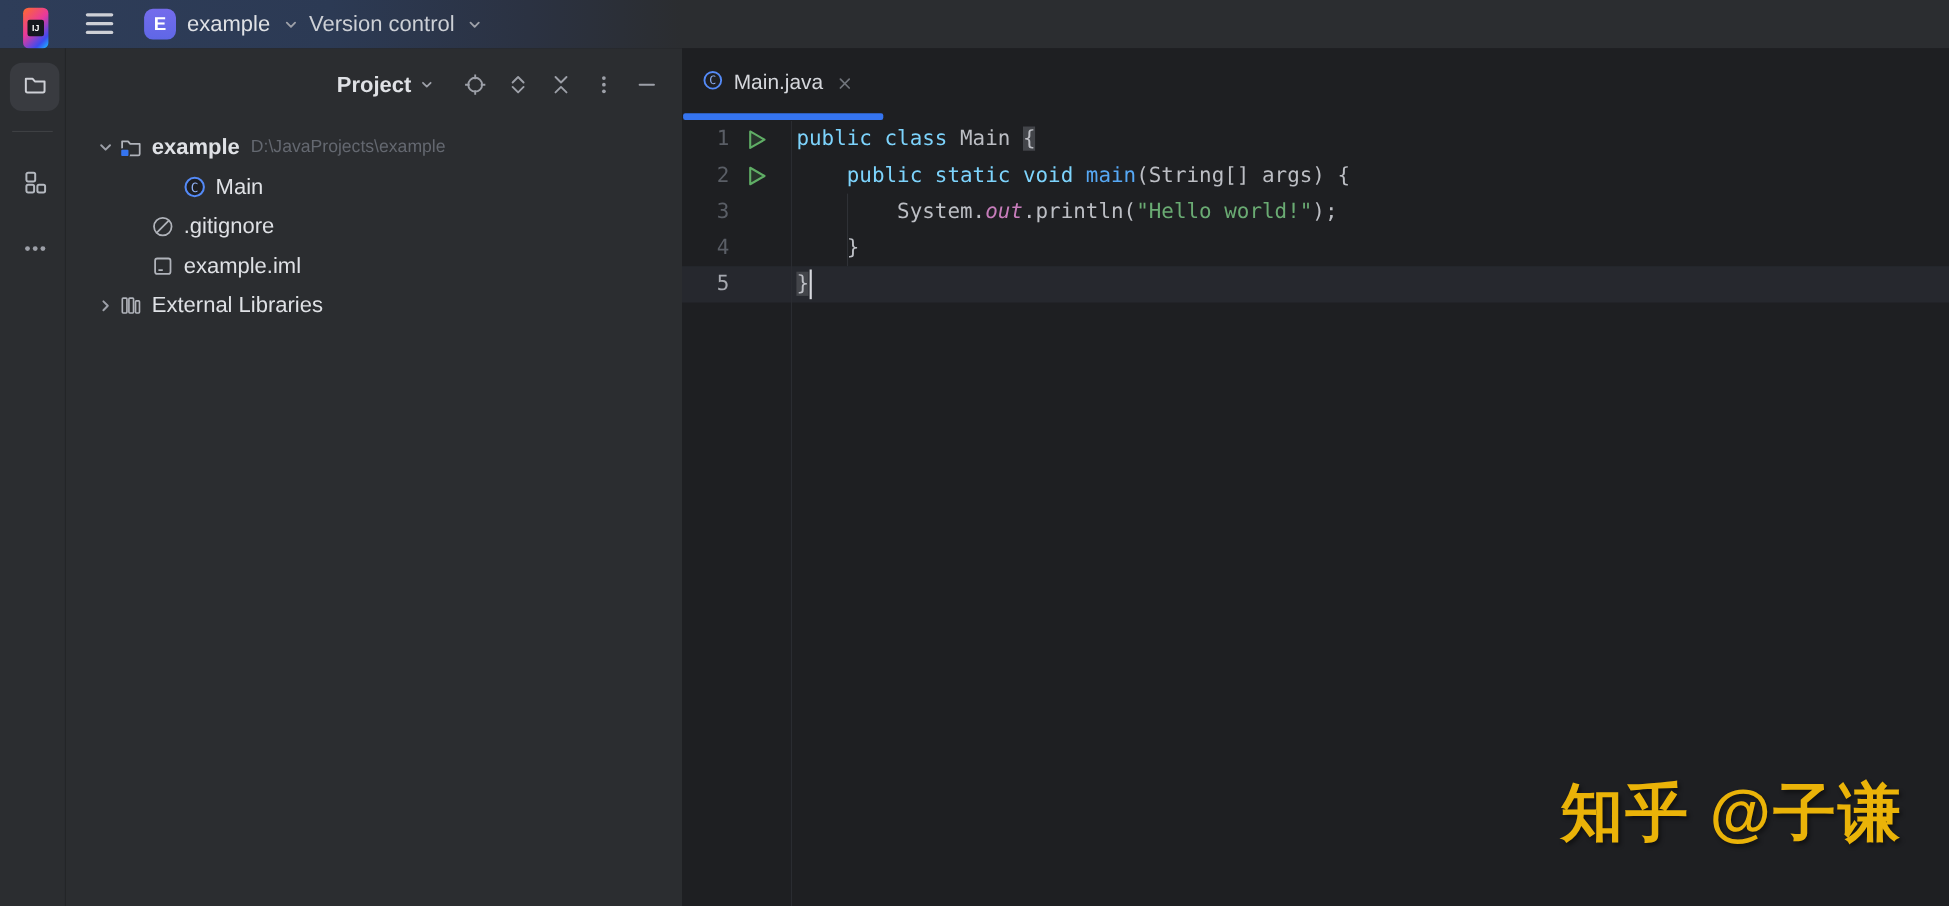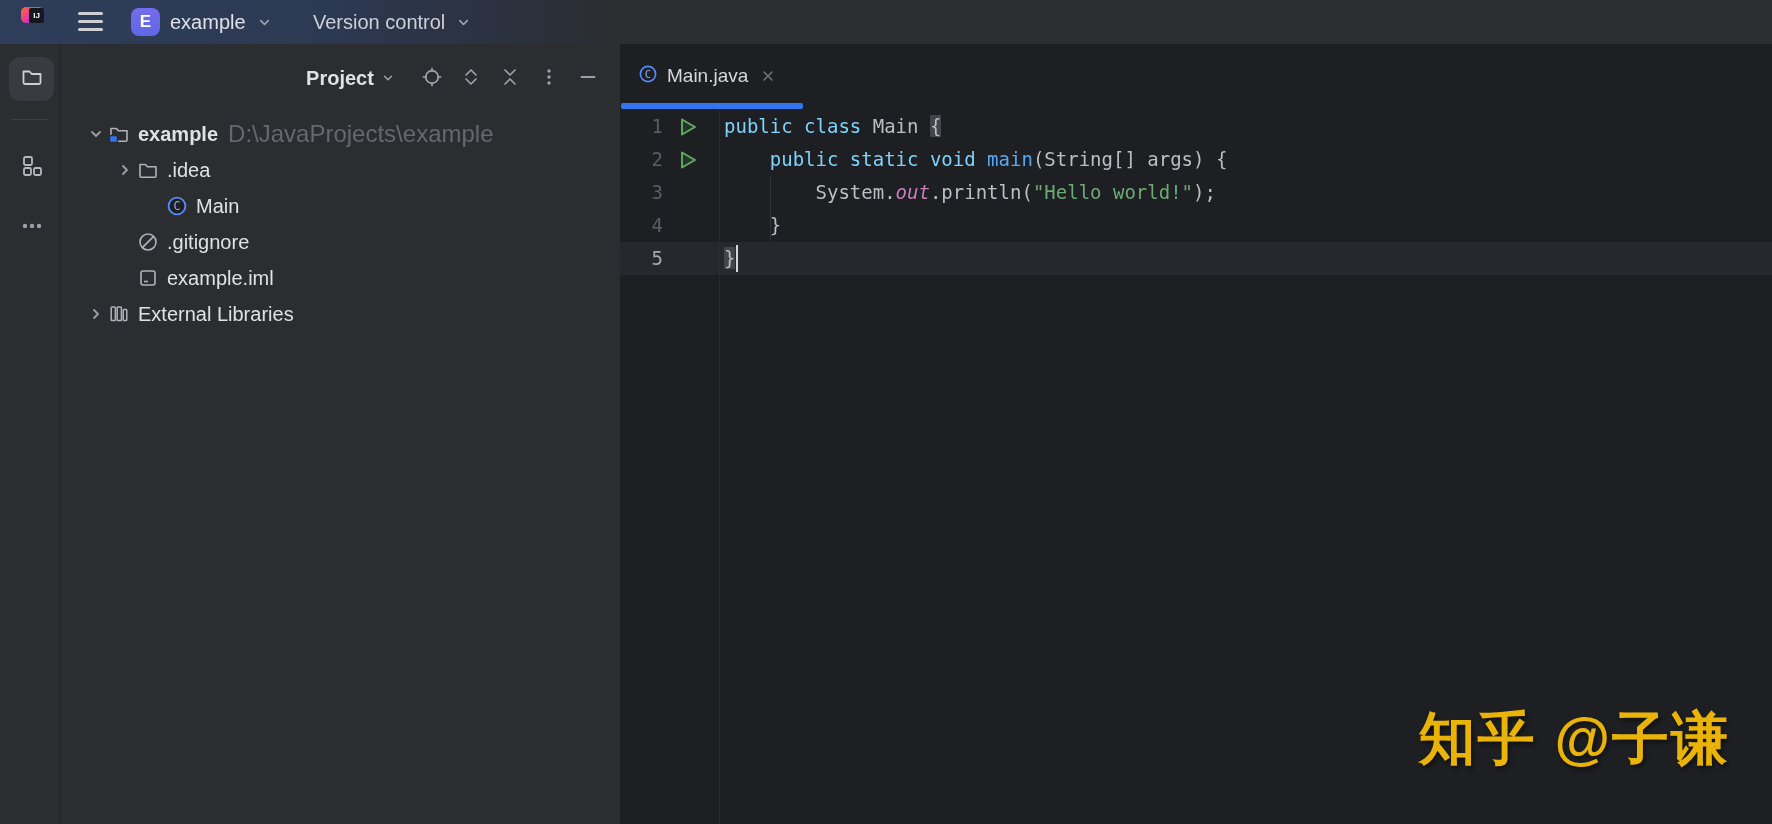--- a/index.html
+++ b/index.html
@@ -2,32 +2,32 @@
 <html><head>
 <meta charset="utf-8">
 <style>
   html,body{margin:0;padding:0;background:#1E1F22;}
   body{width:1772px;height:824px;position:relative;overflow:hidden;
        font-family:"Liberation Sans",sans-serif;-webkit-font-smoothing:antialiased;}
 
   
   .topbar{position:absolute;left:0;top:0;width:1772px;height:44px;
     background:linear-gradient(90deg,#2E3D59 0px,#2C3A54 300px,#2B3242 480px,#2B2D30 620px,#2B2D30 100%);}
-  .ij-logo{position:absolute;left:21px;top:7px;width:23px;height:16px;border-radius:5px;
+  .ij-logo{position:absolute;left:21px;top:7px;width:23px;height:37px;border-radius:5px;
     background:linear-gradient(135deg,#FE6B2D 0%,#E8399C 45%,#3B4BF0 80%,#19C0FF 100%);
-    display:flex;align-items:center;justify-content:flex-end;}
+    display:flex;align-items:center;justify-content:center;}
   .ij-logo .inner{width:15px;height:15px;background:#15181E;border-radius:2px;
     color:#fff;font-size:8px;font-weight:bold;display:flex;align-items:center;justify-content:center;letter-spacing:0;}
   .hamburger{position:absolute;left:78px;top:12px;width:25px;height:19px;display:flex;
     flex-direction:column;justify-content:space-between;cursor:pointer;}
   .hamburger span{display:block;height:2.6px;border-radius:2px;background:#CED0D6;}
   .tb-widget{position:absolute;top:0;height:44px;display:flex;align-items:center;gap:10px;
     color:#DFE1E5;font-size:20px;cursor:pointer;}
   .proj-widget{left:131px;}
-  .vcs-widget{left:313px;color:#CDD0D6;}
+  .vcs-widget{left:281px;color:#CDD0D6;}
   .e-badge{width:29px;height:28px;border-radius:8px;background:linear-gradient(180deg,#746CEC,#5F67E6);
     color:#FFFFFF;font-size:17px;font-weight:600;display:flex;align-items:center;justify-content:center;}
   .tb-chev{margin-left:1px;display:flex;align-items:center;}
 
   
   .left-strip{position:absolute;left:0;top:44px;width:60px;height:780px;background:#2B2D30;
     border-right:1px solid #232527;box-sizing:border-box;}
   .tool-btn{position:absolute;left:9px;width:45px;height:44px;border-radius:11px;
     display:flex;align-items:center;justify-content:center;cursor:pointer;}
   .tool-btn.active{background:#393B40;}
@@ -42,21 +42,21 @@
   .panel-actions .pa-icon{width:22px;height:22px;display:flex;align-items:center;justify-content:center;cursor:pointer;}
 
   .tree{position:absolute;left:0;top:60px;width:560px;padding-top:12px;}
   .tree-row{position:relative;height:36px;display:flex;align-items:center;box-sizing:border-box;cursor:pointer;}
   .row-sel{position:absolute;left:16px;right:17px;top:0;bottom:1px;background:#393B40;border-radius:8px;}
   .tree-row>*{position:relative;}
   .chev-slot{width:24px;height:22px;display:flex;align-items:center;justify-content:center;flex:none;}
   .tree-icon{width:22px;height:22px;display:flex;align-items:center;justify-content:center;flex:none;}
   .tree-label{margin-left:8px;color:#DFE1E5;font-size:20px;white-space:nowrap;}
   .tree-label.bold{font-weight:700;}
-  .tree-extra{margin-left:10px;color:#646870;font-size:24px;white-space:nowrap;}
+  .tree-extra{margin-left:10px;color:#646870;font-size:16px;white-space:nowrap;}
 
   
   .editor{position:absolute;left:620px;top:44px;width:1152px;height:780px;background:#1E1F22;}
   .tabbar{position:absolute;left:0;top:0;width:1152px;height:66px;}
   .tab{position:absolute;left:1px;top:0;height:59px;min-width:182px;box-sizing:border-box;
     display:flex;align-items:center;padding:4px 15px 0 17px;gap:9px;cursor:pointer;}
   .tab-label{color:#D5D7DC;font-size:19px;}
   .tab-close{margin-left:4px;display:flex;align-items:center;cursor:pointer;}
   .tab-underline{position:absolute;left:1px;top:59px;width:182px;height:6px;background:#3574F0;border-radius:2px;}
 
@@ -197,33 +197,20 @@
         </span>
         <span class="tree-icon">
           <svg width="22" height="22" viewBox="0 0 22 22">
             <path d="M3 5.5h5.4l2 2.3H19v9.2a1.3 1.3 0 0 1-1.3 1.3H4.3A1.3 1.3 0 0 1 3 17z" fill="none" stroke="#B0B3BA" stroke-width="1.6" stroke-linejoin="round"></path>
             <rect x="1.5" y="12.5" width="8" height="7" rx="1.5" fill="#3574F0" stroke="#2B2D30" stroke-width="1.4"></rect>
           </svg>
         </span>
         <span class="tree-label bold">example</span>
         <span class="tree-extra">D:\JavaProjects\example</span>
       </div>
-      <div class="tree-row" style="padding-left: 53px;">
-        <span class="chev-slot">
-          <svg width="20" height="20" viewBox="0 0 20 20">
-            <polyline points="8,6 12,10 8,14" fill="none" stroke="#9DA0A8" stroke-width="1.8" stroke-linecap="round" stroke-linejoin="round"></polyline>
-          </svg>
-        </span>
-        <span class="tree-icon">
-          <svg width="22" height="22" viewBox="0 0 22 22">
-            <path d="M3 5.5h5.4l2 2.3H19v9.2a1.3 1.3 0 0 1-1.3 1.3H4.3A1.3 1.3 0 0 1 3 17z" fill="none" stroke="#B0B3BA" stroke-width="1.6" stroke-linejoin="round"></path>
-          </svg>
-        </span>
-        <span class="tree-label">.idea</span>
-      </div>
       <div class="tree-row" style="padding-left: 82px;">
         <span class="row-sel"></span>
         <span class="chev-slot"></span>
         <span class="tree-icon">
           <svg width="22" height="22" viewBox="0 0 20 20">
             <circle cx="10" cy="10" r="7.6" fill="#1E1F22" stroke="#548AF7" stroke-width="1.7"></circle>
             <text x="10" y="13.8" text-anchor="middle" font-size="10.5" font-family="DejaVu Sans Mono, monospace" fill="#8FB0F3">C</text>
           </svg>
         </span>
         <span class="tree-label">Main</span>

